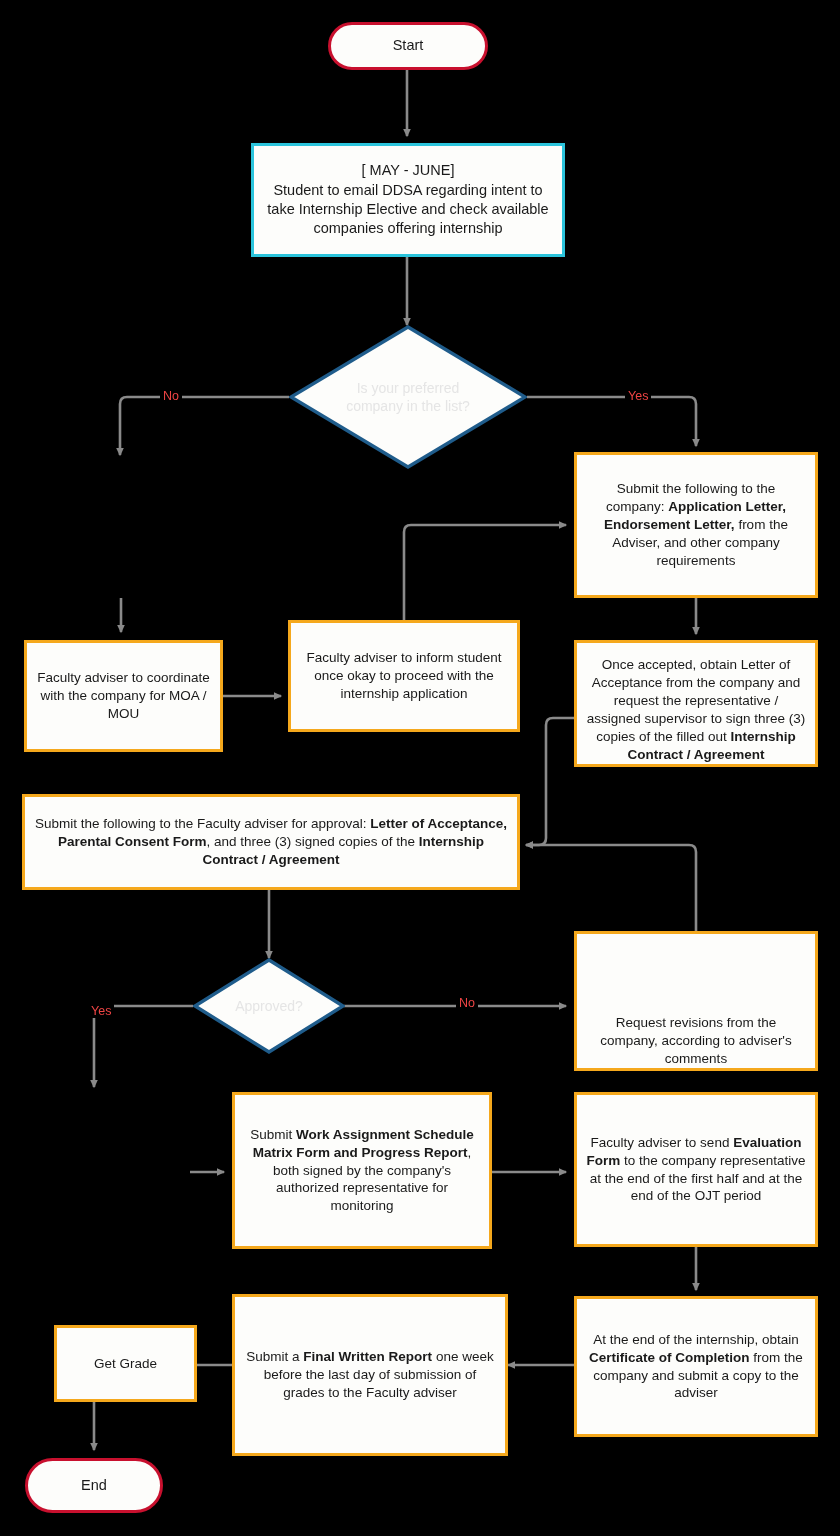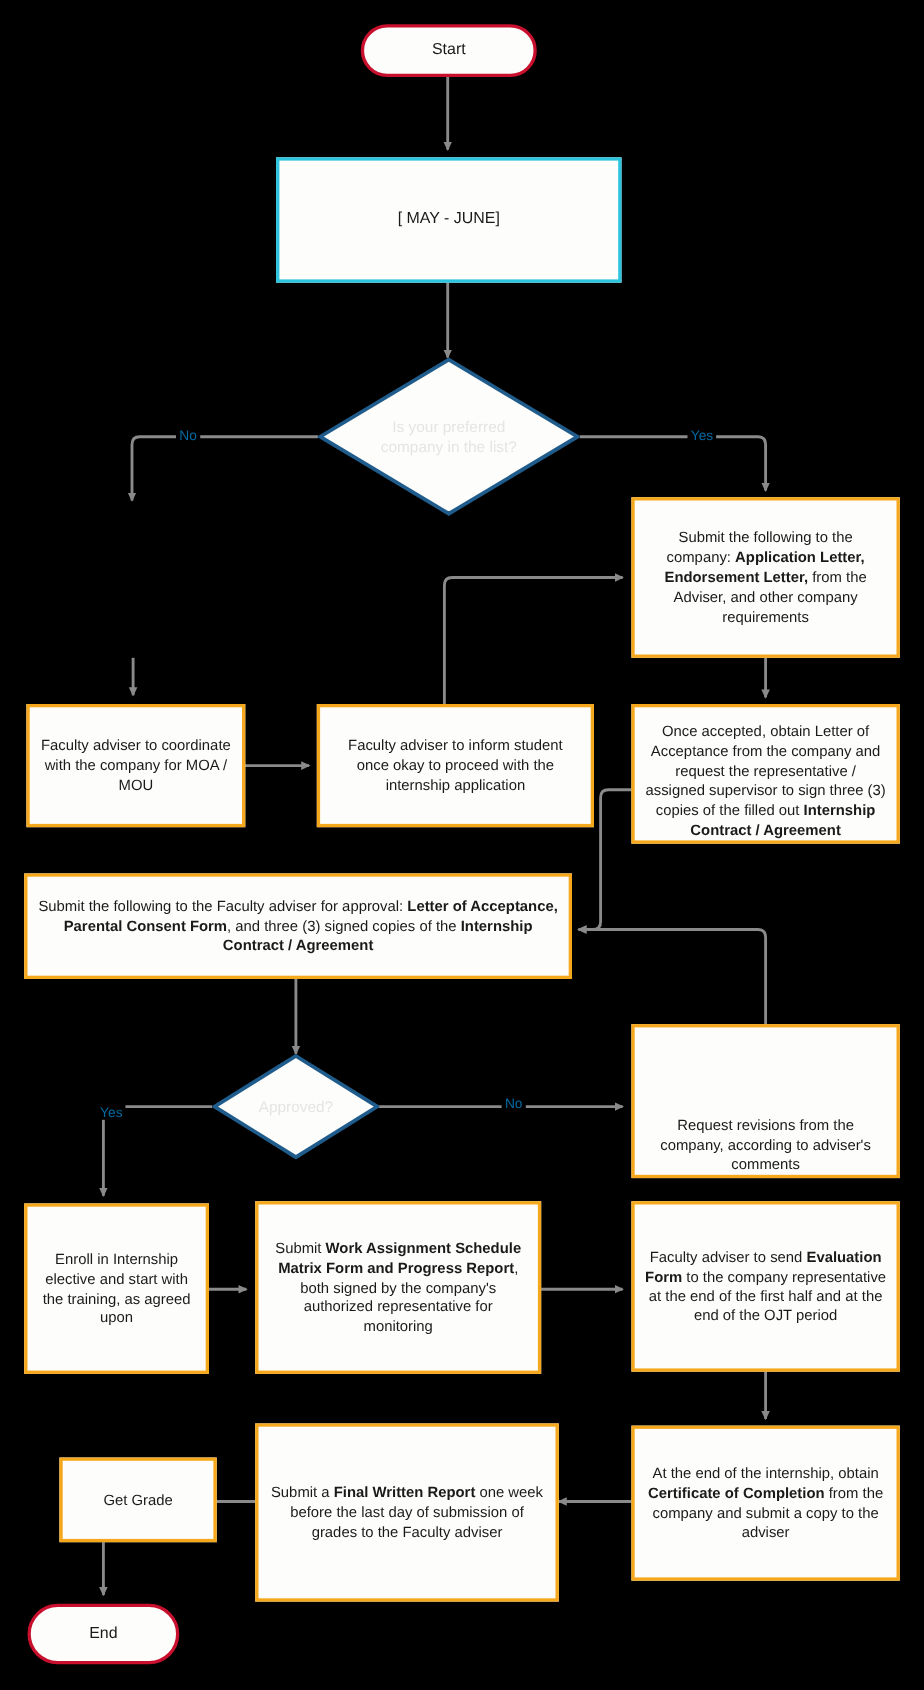--- a/index.html
+++ b/index.html
@@ -26,21 +26,21 @@
   .intro{border:3px solid #2BC4DC;font-size:14.5px;}
   .term{border:3px solid #C8102E;border-radius:40px;font-size:14.5px;}
   .decision{
     background:transparent;border:none;
   }
   .decision .dtext{
     position:relative;z-index:2;font-size:14px;color:#e5e5e5;
     width:100%;line-height:1.3;
   }
   .edge-label{
-    position:absolute;color:#0369a1;font-size:12.5px;
+    position:absolute;color:#ef4444;font-size:12.5px;
     font-family:"Liberation Sans", sans-serif;
     background:#000;padding:0 3px;white-space:nowrap;
   }
   b{font-weight:bold;}
 </style>
 </head>
 <body>
 
 <div id="stage">
 
@@ -92,20 +92,21 @@
     </g>
   </svg>
 
   <div class="node term" style="left:328px;top:22px;width:160px;height:48px;">
     <span class="txt">Start</span>
   </div>
 
   <div class="node intro" style="left:251px;top:143px;width:314px;height:114px;">
     <span class="txt">
       <span>[ MAY - JUNE]</span><br>
+      <span>Student to email DDSA regarding intent to take Internship Elective and check available companies offering internship</span>
     </span>
   </div>
 
   <div class="node decision" style="left:289px;top:325px;width:238px;height:144px;">
     <svg width="238" height="144" style="position:absolute;left:0;top:0;">
       <polygon points="119,2 236,72 119,142 2,72" fill="#FDFDFB" stroke="#1F5C8B" stroke-width="3.4"></polygon>
     </svg>
     <div class="dtext">
       <span>Is your preferred</span><br>
       <span>company in the list?</span>
@@ -113,21 +114,21 @@
   </div>
 
   <div class="edge-label" style="left:160px;top:389px;">No</div>
   <div class="edge-label" style="left:625px;top:389px;">Yes</div>
 
 
   <div class="node proc" style="left:24px;top:640px;width:199px;height:112px;">
     <span class="txt">Faculty adviser to coordinate with the company for MOA / MOU</span>
   </div>
 
-  <div class="node proc" style="left:288px;top:640px;width:252px;height:112px;align-items:center;">
+  <div class="node proc" style="left:288px;top:620px;width:232px;height:112px;align-items:center;">
     <span class="txt">Faculty adviser to inform student once okay to proceed with the internship application</span>
   </div>
 
   <div class="node proc" style="left:574px;top:452px;width:244px;height:146px;">
     <span class="txt">
       <span>Submit the following to the company:</span>
       <b>Application Letter, Endorsement Letter,</b><span> from the Adviser, and other company requirements</span>
     </span>
   </div>
 
@@ -152,23 +153,20 @@
     </div>
   </div>
 
   <div class="edge-label" style="left:88px;top:1004px;">Yes</div>
   <div class="edge-label" style="left:456px;top:996px;">No</div>
 
   <div class="node proc" style="left:574px;top:931px;width:244px;height:140px;align-items:flex-end;">
     <span class="txt">Request revisions from the company, according to adviser's comments</span>
   </div>
 
-  <div class="node proc" style="left:22px;top:1094px;width:168px;height:155px;">
-    <span class="txt">Enroll in Internship elective and start with the training, as agreed upon</span>
-  </div>
 
   <div class="node proc" style="left:232px;top:1092px;width:260px;height:157px;">
     <span class="txt">
       <span>Submit </span><b>Work Assignment Schedule Matrix Form and Progress Report</b><span>, both signed by the company's authorized representative for monitoring</span>
     </span>
   </div>
 
   <div class="node proc" style="left:574px;top:1092px;width:244px;height:155px;">
     <span class="txt">
       <span>Faculty adviser to send </span><b>Evaluation Form</b><span> to the company representative at the end of the first half and at the end of the OJT period</span>

